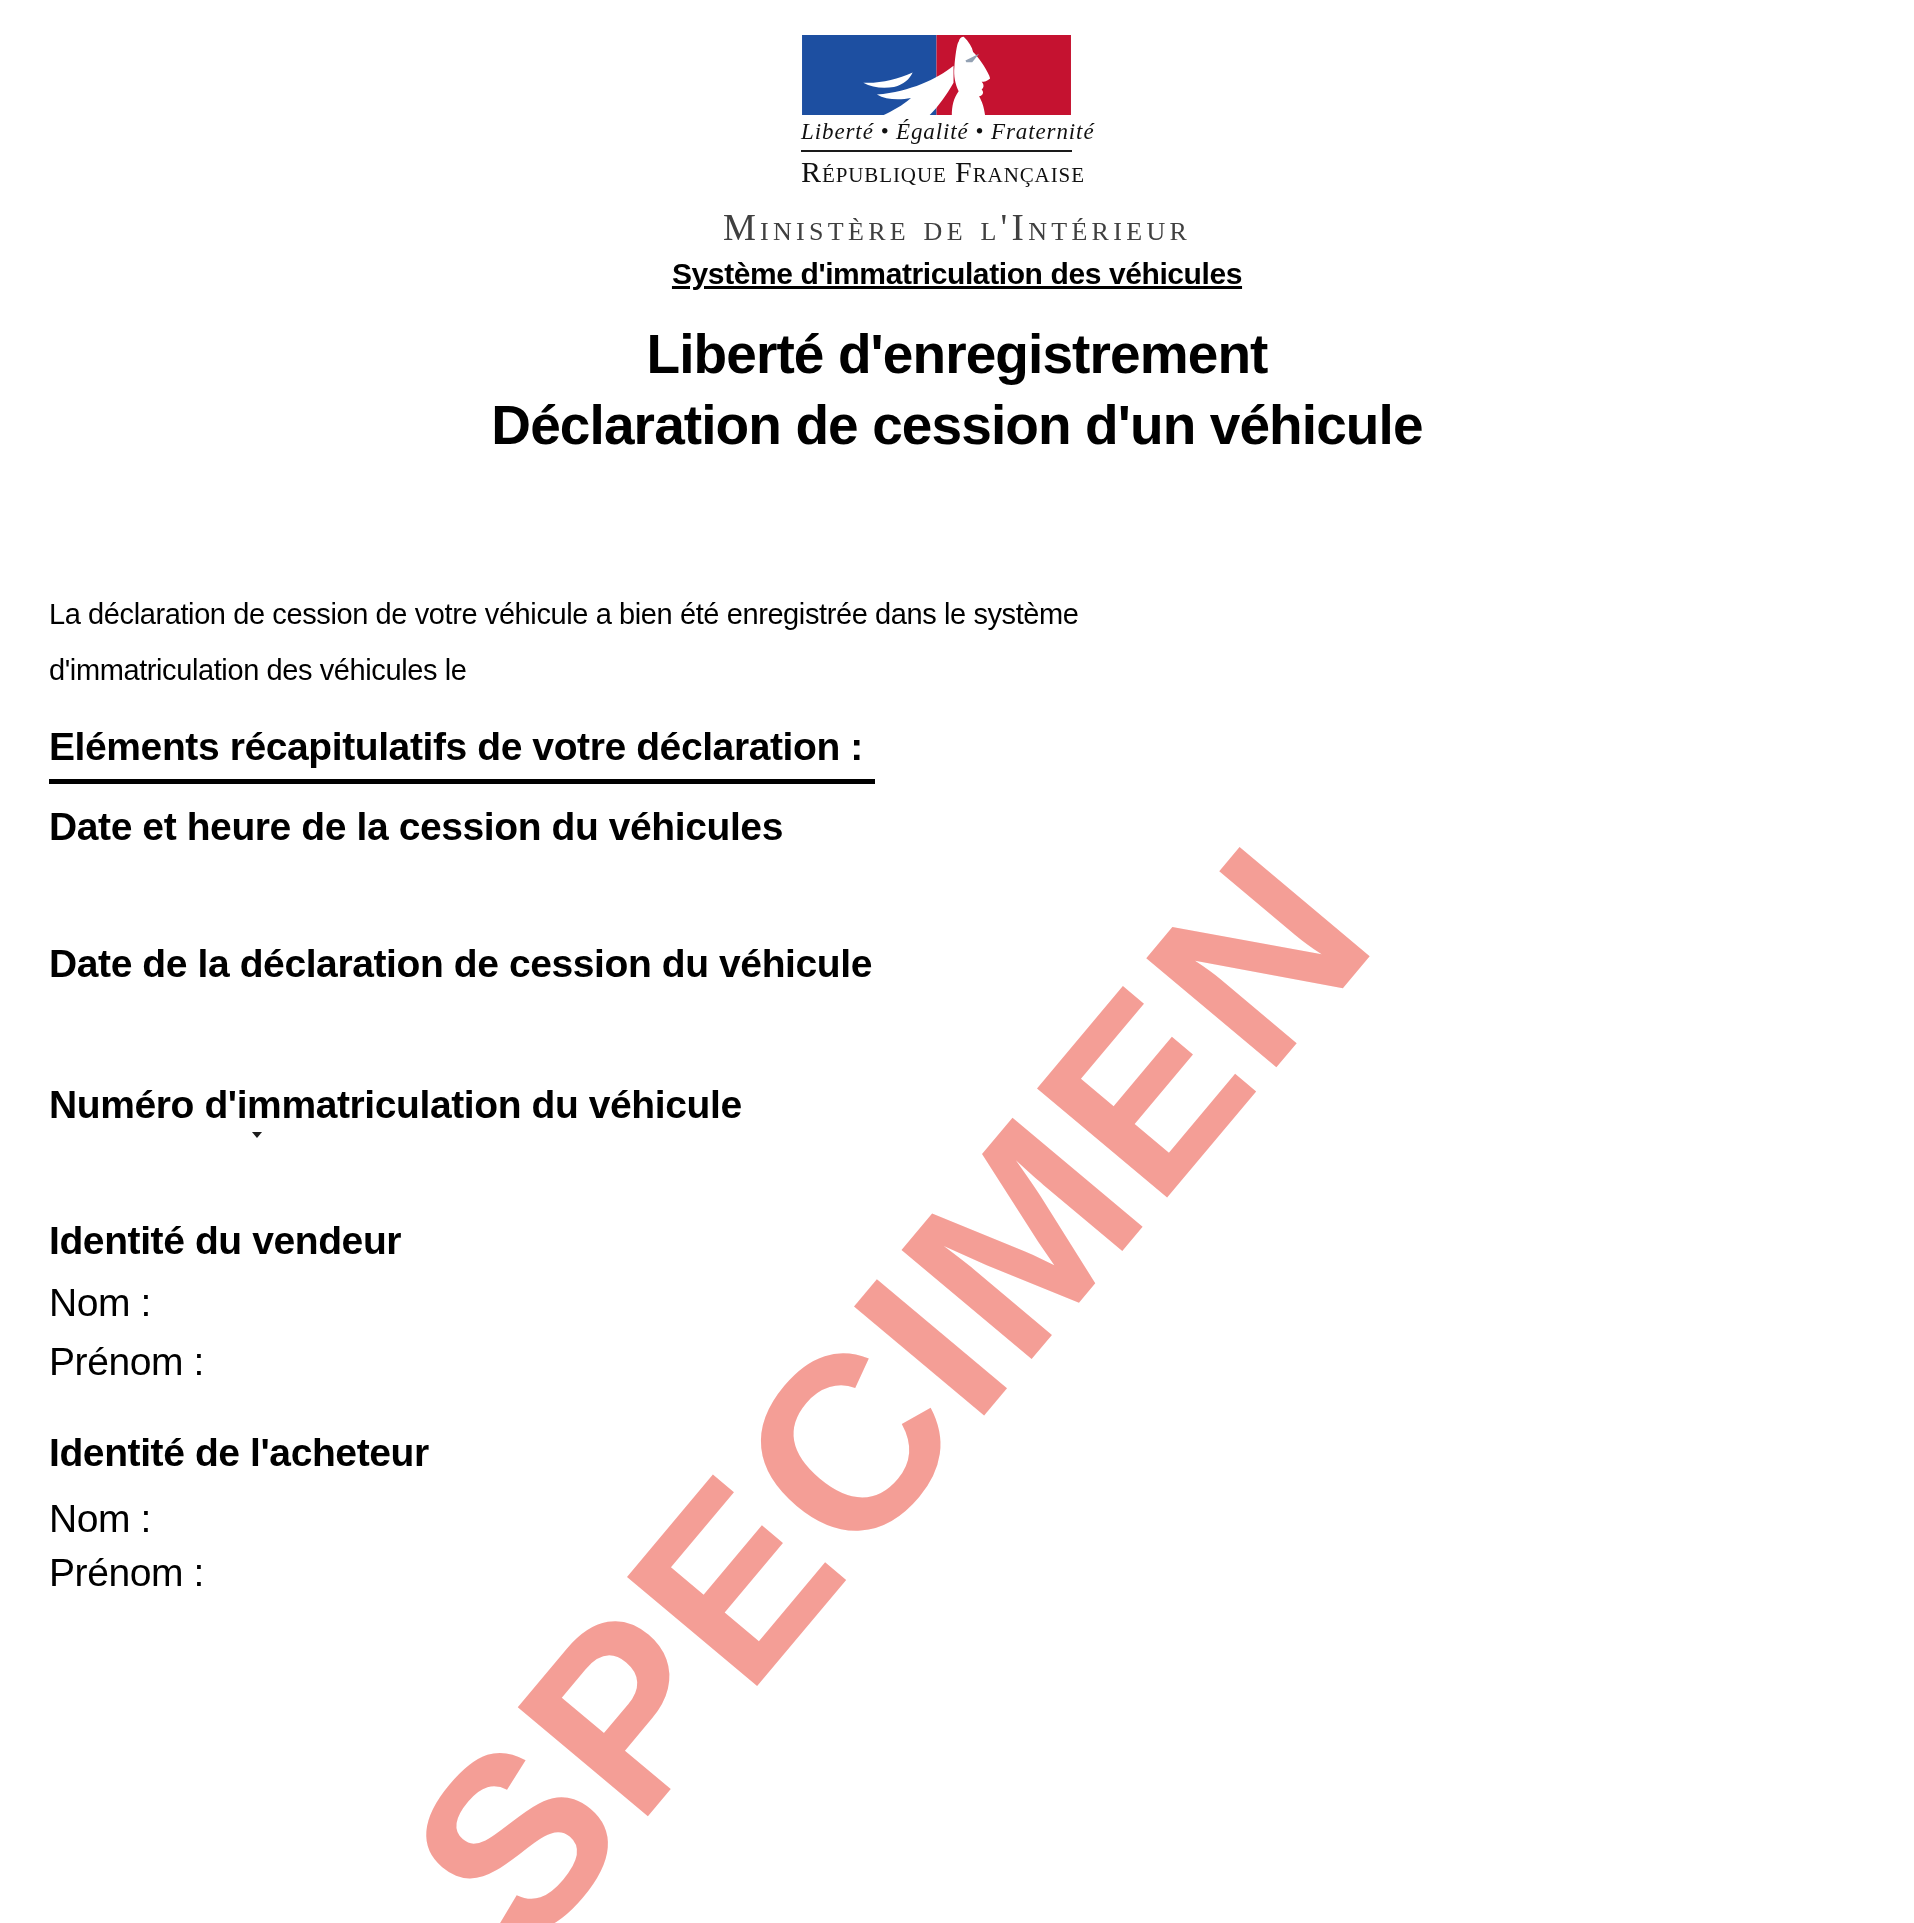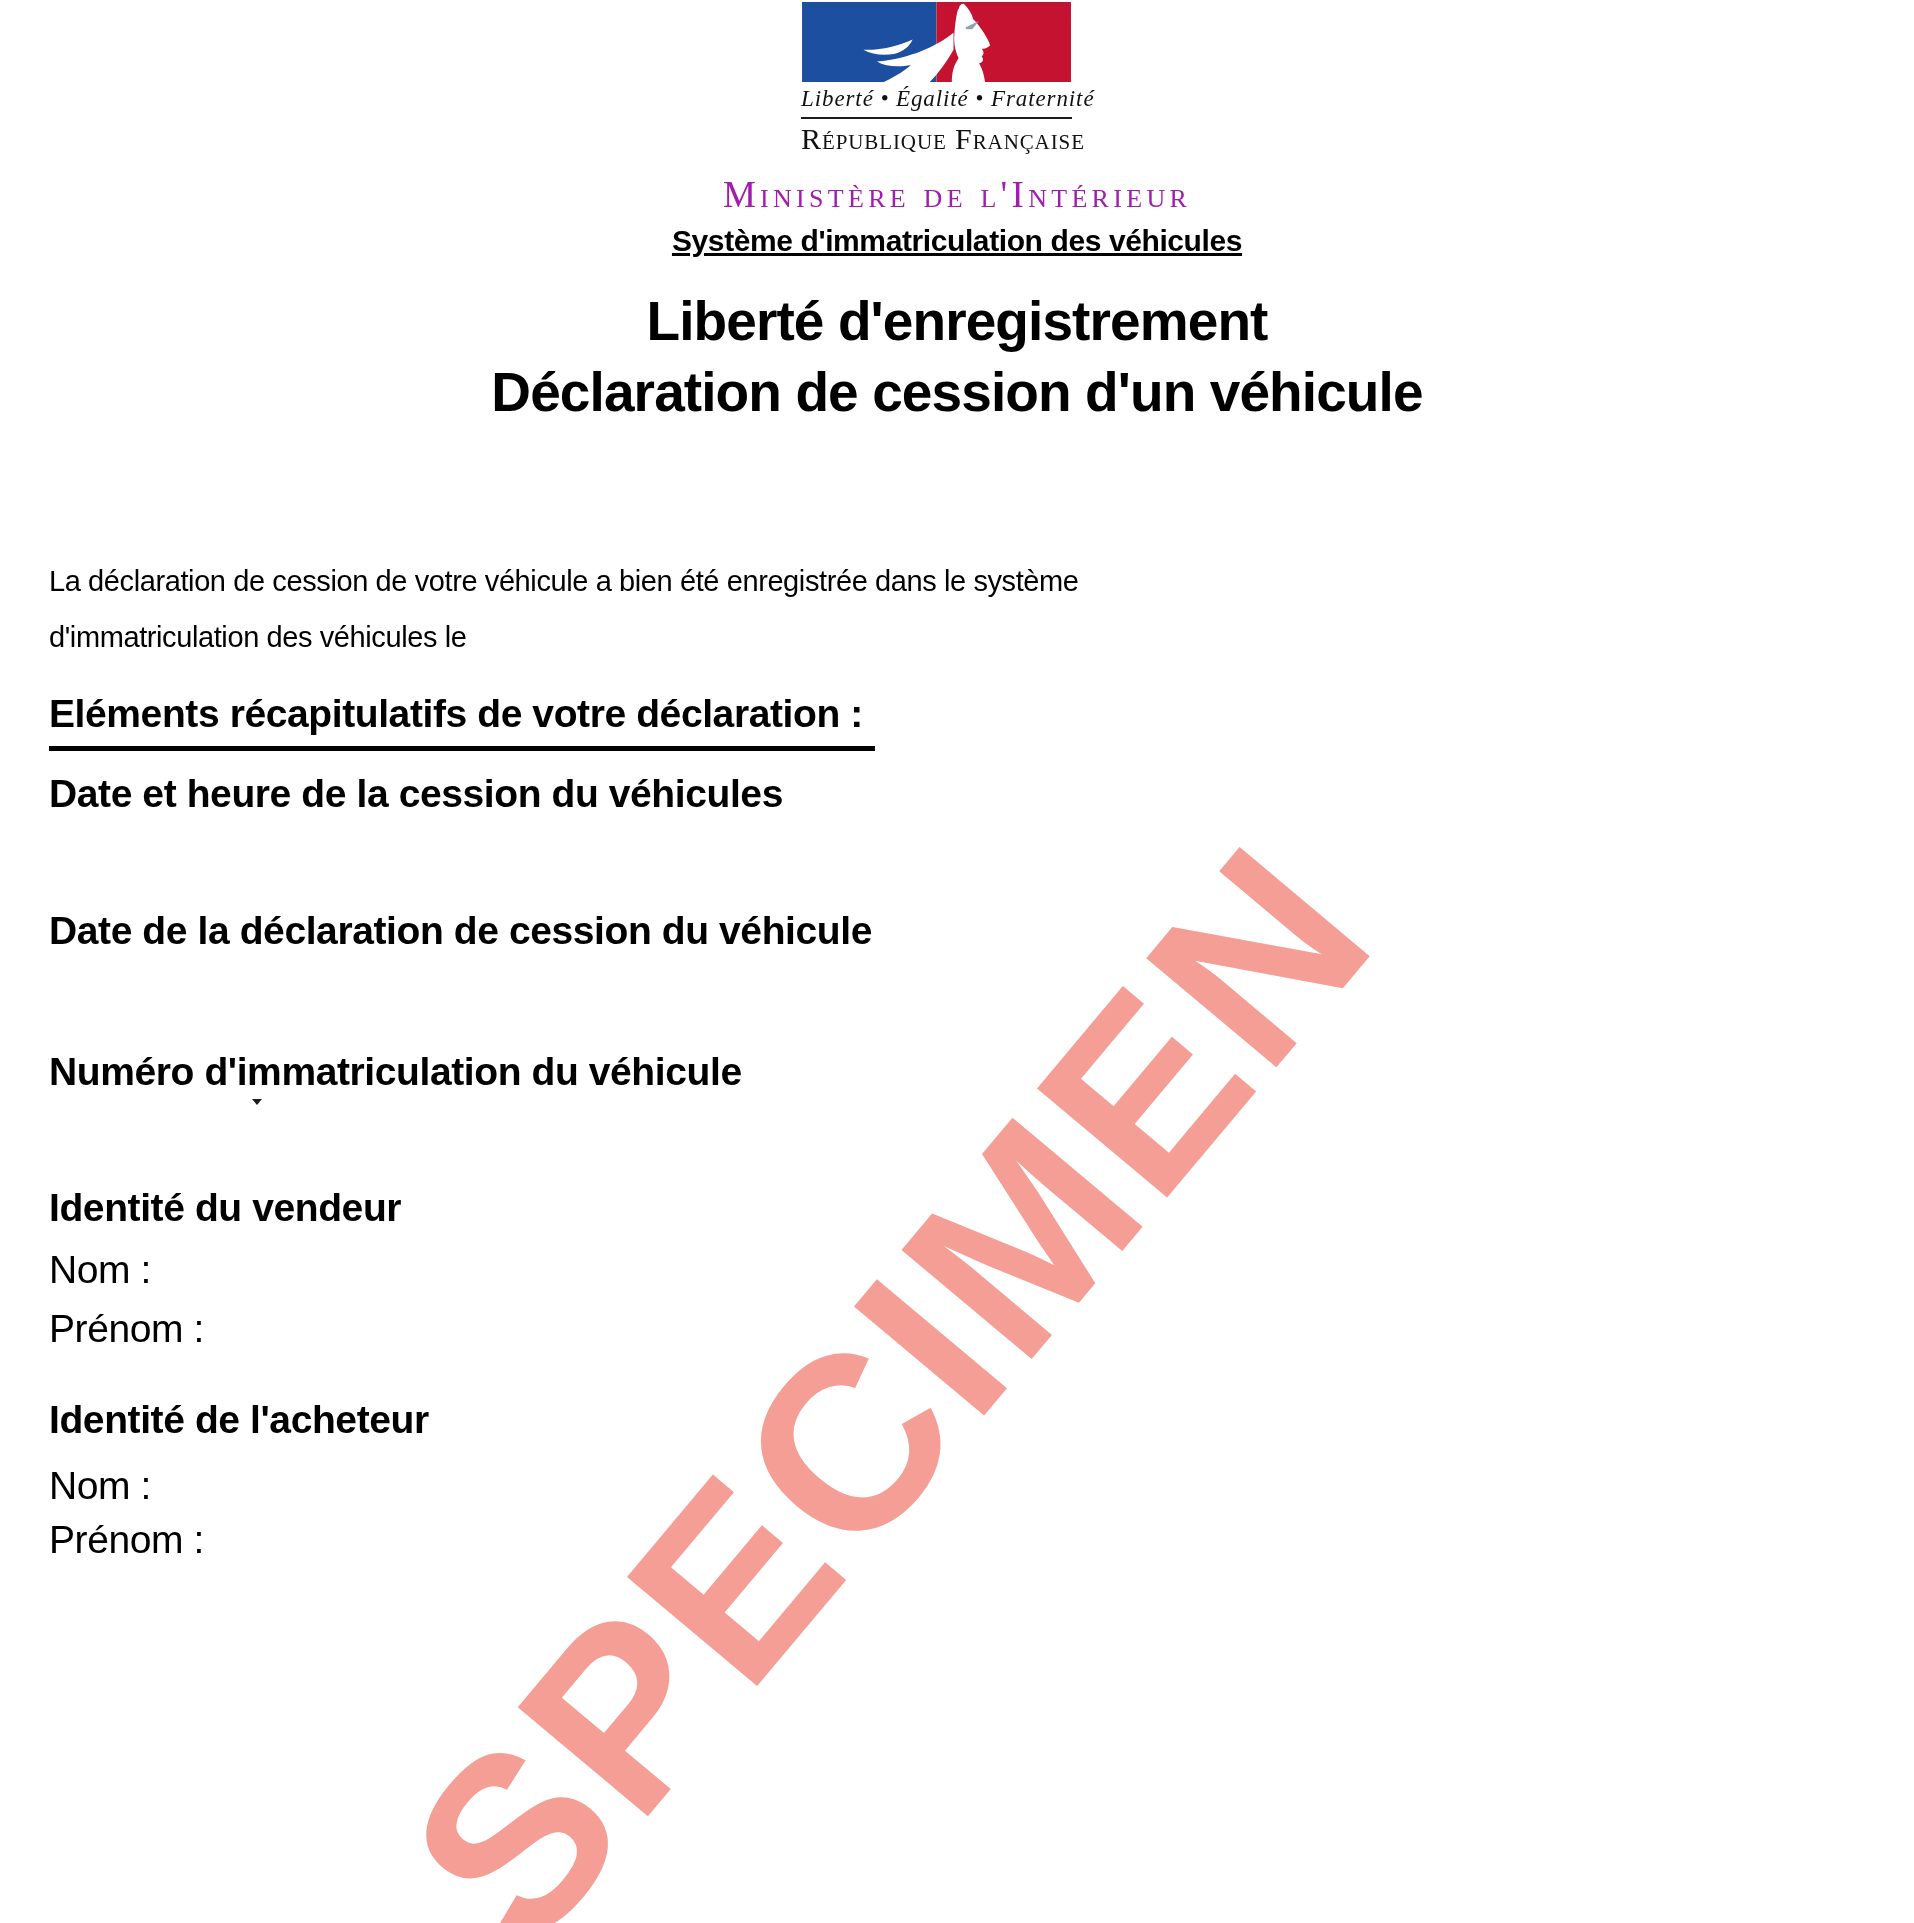--- a/index.html
+++ b/index.html
@@ -8,21 +8,21 @@
 
   
   .watermark{
     position:absolute;left:890px;top:1394px;z-index:1;
     transform:translate(-50%,-50%) rotate(-50deg);
     font-size:247px;font-weight:bold;letter-spacing:5.1px;white-space:nowrap;
     color:var(--watermark-pink,#f4968e);opacity:.92;
     font-family:"Liberation Sans",sans-serif;
   }
 
-  .content{position:absolute;inset:0;z-index:2;}
+  .content{position:absolute;inset:0;z-index:2;margin-top:33px;}
 
   
   .logo-block{position:absolute;left:801px;top:1.7px;width:271px;text-align:center;}
   .logo-svg{display:block;width:271px;height:80px;}
   .fill-blue{fill:var(--brand-blue,#1d4fa1);}
   .fill-red{fill:var(--brand-red,#c51230);}
   .fill-white{fill:#ffffff;}
   .fill-bird{fill:#93a1b3;}
   .motto{
     margin-top:5.1px;font-family:"Liberation Serif",serif;font-style:italic;
@@ -30,21 +30,21 @@
   }
   .logo-rule{margin-top:6px;height:2.6px;background:#1a1a1a;width:100%;}
   .republic{
     margin-top:3.4px;font-family:"Liberation Serif",serif;font-variant:small-caps;
     font-weight:400;font-size:30px;line-height:31px;color:#111;letter-spacing:0.9px;white-space:nowrap;
   }
 
   .ministry{
     position:absolute;left:0;top:175px;width:100%;text-align:center;
     font-family:"Liberation Serif",serif;font-variant:small-caps;
-    font-size:37px;line-height:39px;letter-spacing:4.3px;color:#a21caf;white-space:nowrap;
+    font-size:37px;line-height:39px;letter-spacing:4.3px;color:#404040;white-space:nowrap;
   }
   .system{
     position:absolute;left:0;top:224px;width:100%;text-align:center;
     font-weight:bold;font-size:30px;line-height:34px;letter-spacing:-0.4px;text-decoration:underline;
   }
 
   
   .doc-title{
     position:absolute;left:0;width:100%;text-align:center;
     font-weight:bold;font-size:55px;line-height:60px;letter-spacing:-0.9px;

